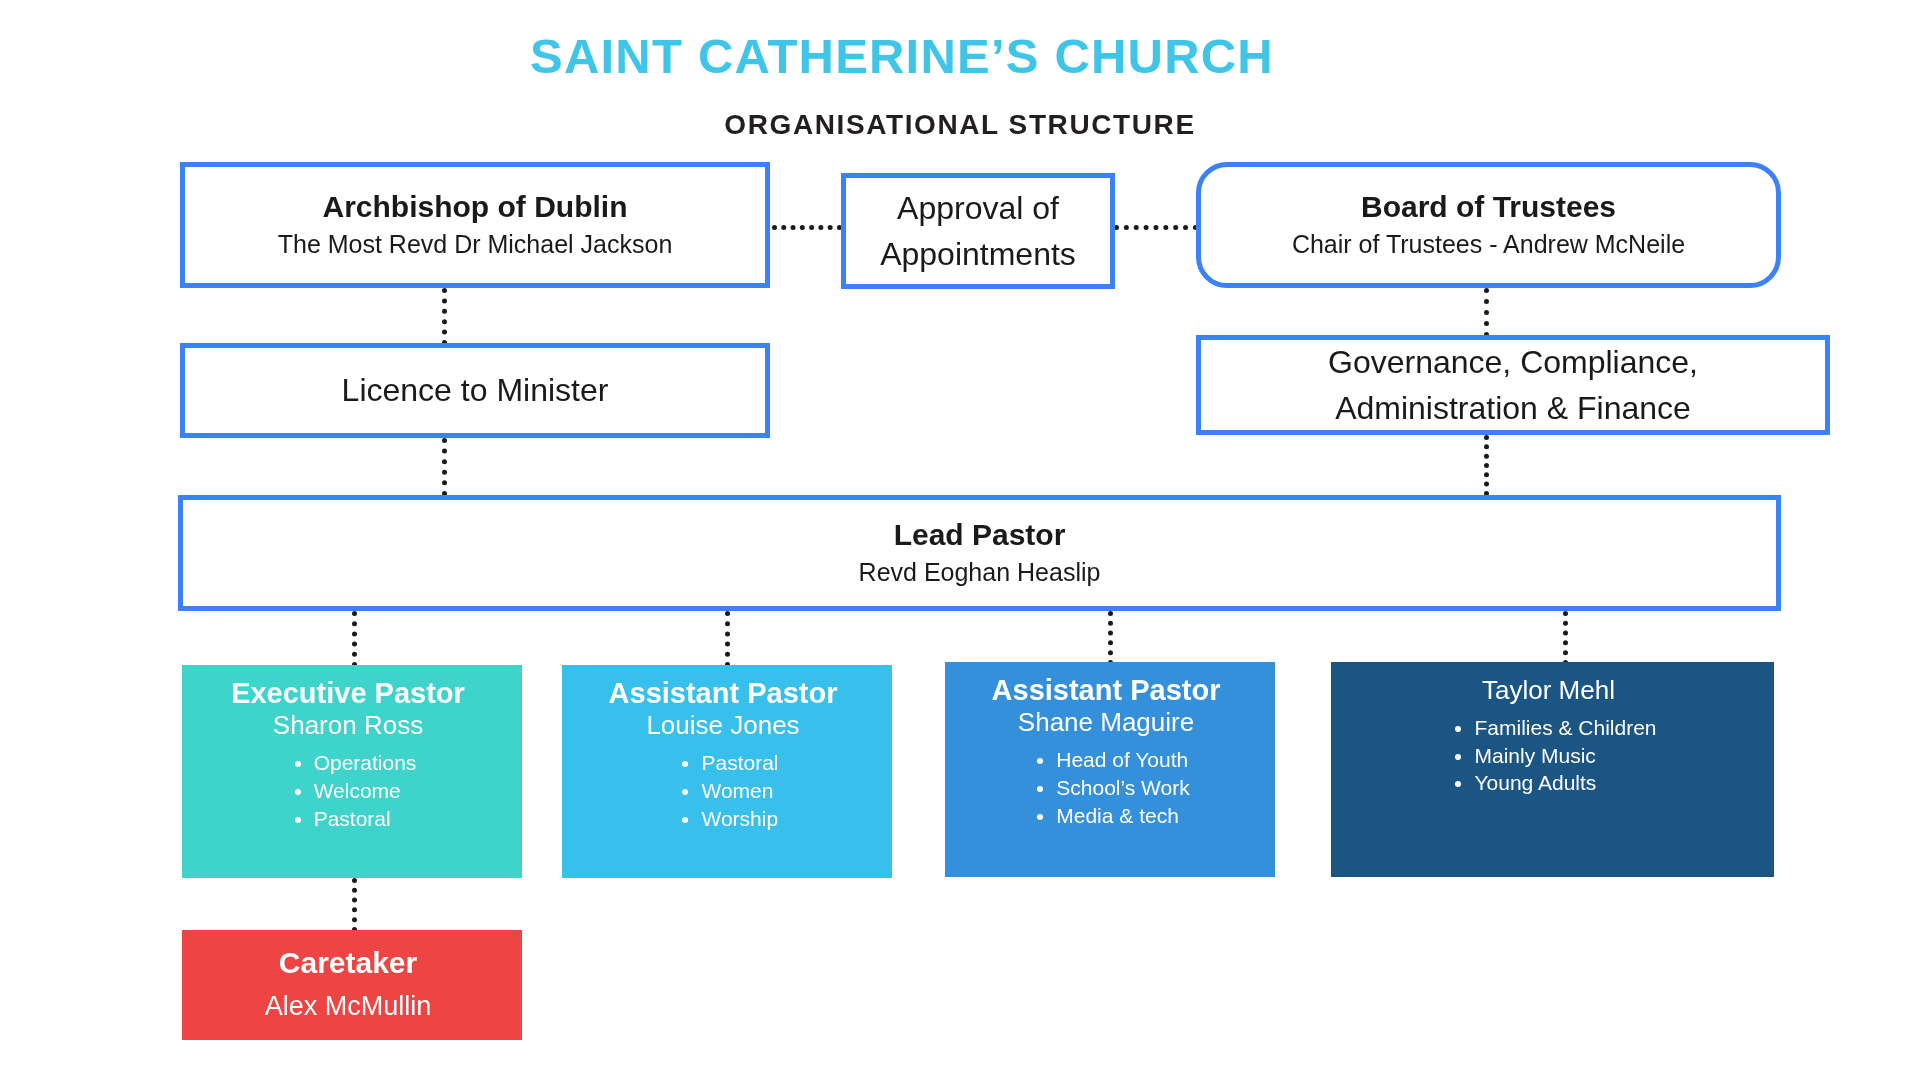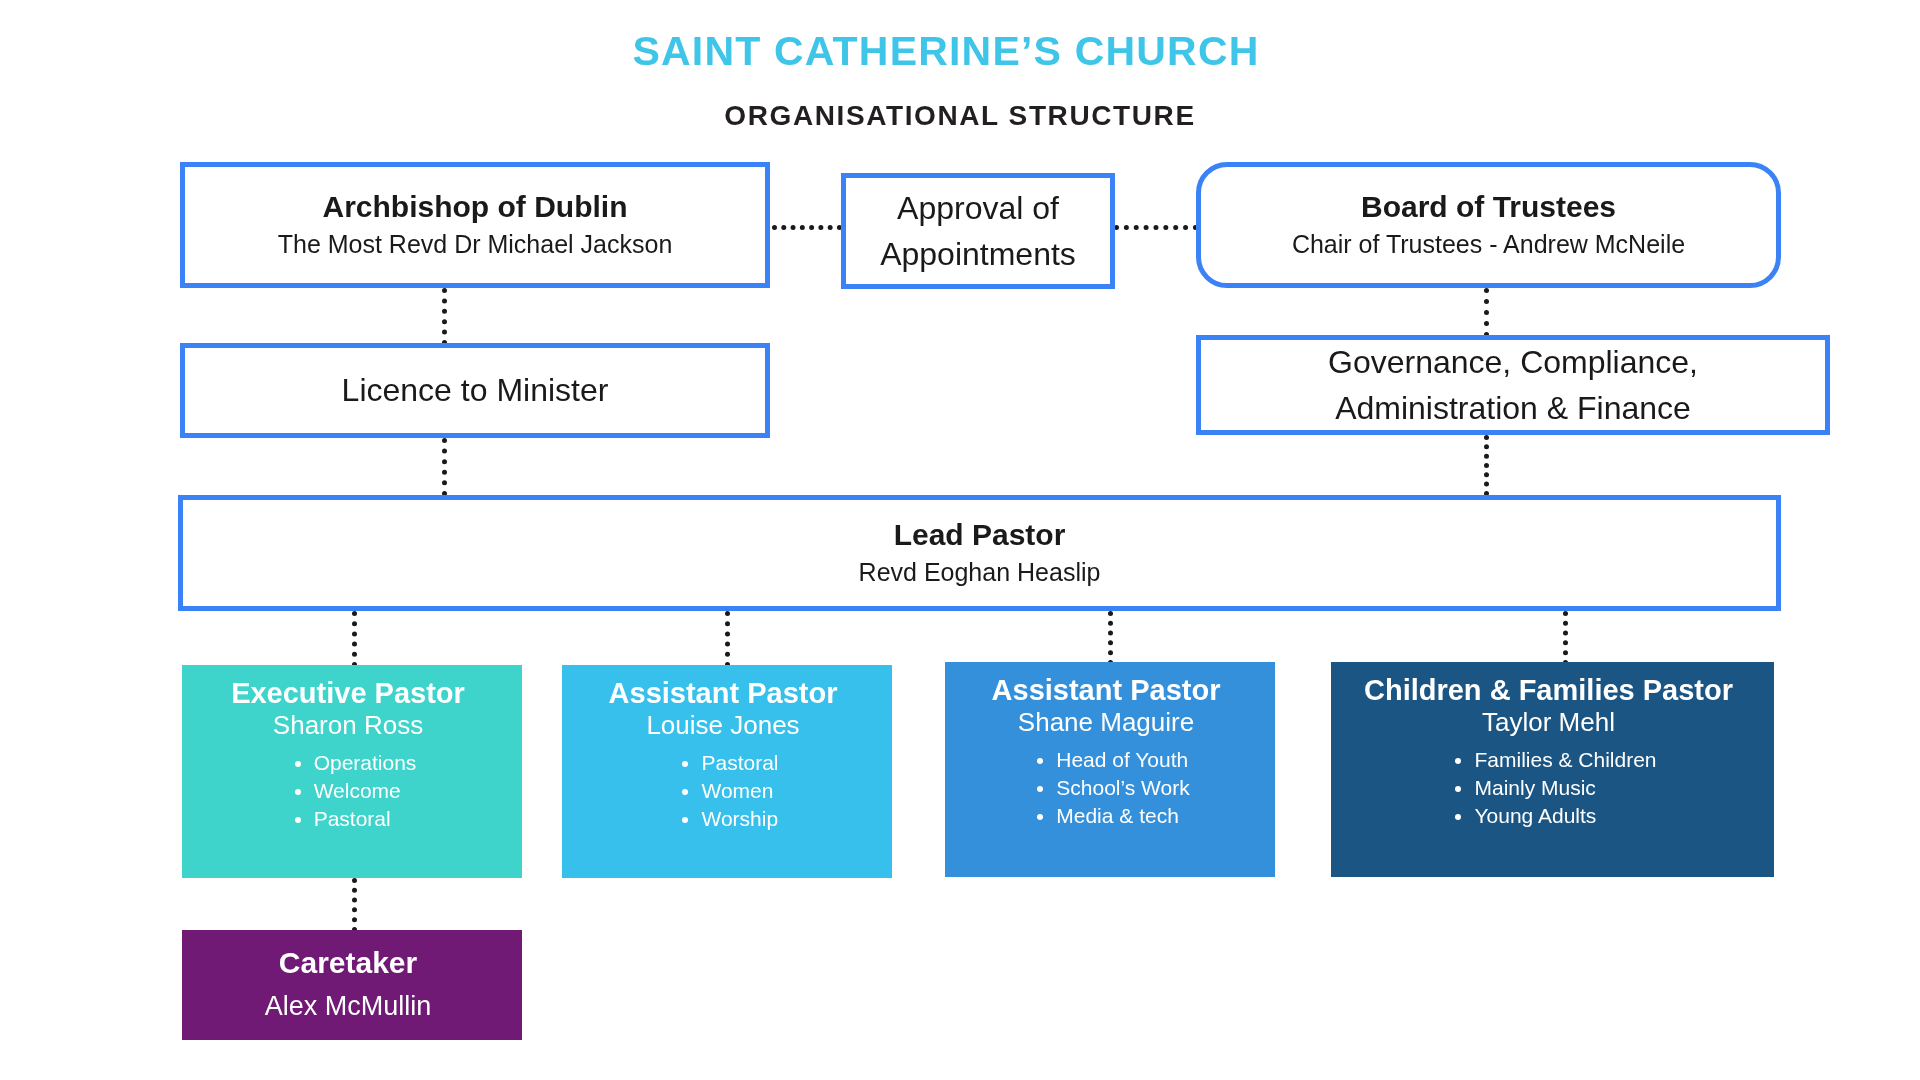--- a/index.html
+++ b/index.html
@@ -21,30 +21,29 @@
     height: 1080px;
   }
 
   
   .title-main {
     position: absolute;
     left: 0;
     top: 28px;
     width: 1804px;
     text-align: center;
-    font-size: 41px;
+    font-size: 49px;
     font-weight: bold;
     letter-spacing: 1.2px;
     color: #3fc5e8;
-    padding-left: 44px;
   }
   .title-sub {
     position: absolute;
     left: 0;
-    top: 100px;
+    top: 109px;
     width: 1920px;
     text-align: center;
     font-size: 28px;
     font-weight: bold;
     letter-spacing: 1.6px;
     color: #231f20;
   }
 
   
   .obox {
@@ -228,27 +227,26 @@
     <div class="role">Assistant Pastor</div>
     <div class="person">Shane Maguire</div>
     <ul>
       <li>Head of Youth</li>
       <li>School’s Work</li>
       <li>Media &amp; tech</li>
     </ul>
   </div>
 
   <div class="cbox" id="card-children" style="background-color: rgb(27, 85, 132);">
-    <div class="role">Children &amp; Families Pastor</div>
     <div class="person">Taylor Mehl</div>
     <ul>
       <li>Families &amp; Children</li>
       <li>Mainly Music</li>
       <li>Young Adults</li>
     </ul>
   </div>
 
-  <div class="cbox simple" id="card-caretaker" style="background-color: #701a75;">
+  <div class="cbox simple" id="card-caretaker" style="background-color: #ef4444;">
     <div class="role">Caretaker</div>
     <div class="person">Alex McMullin</div>
   </div>
 
 </div>
 
 </body></html>

